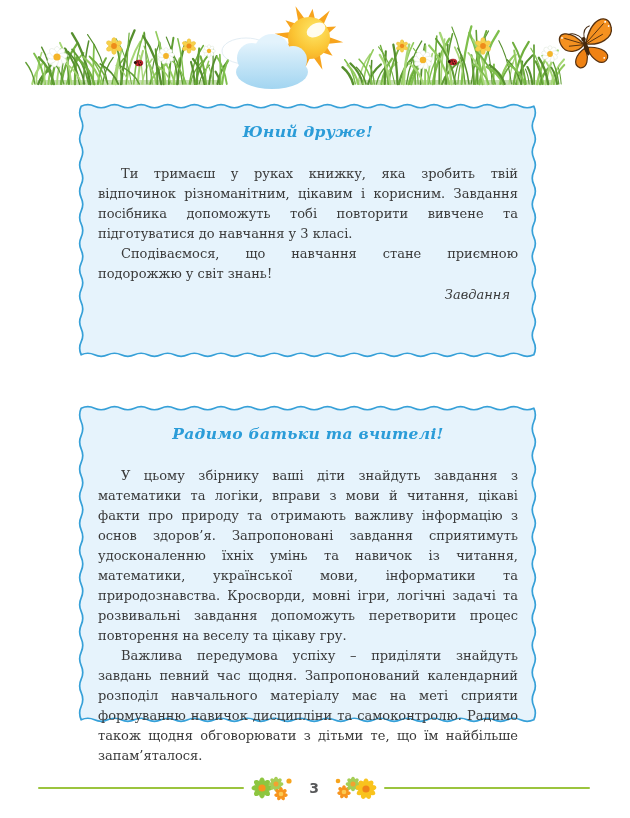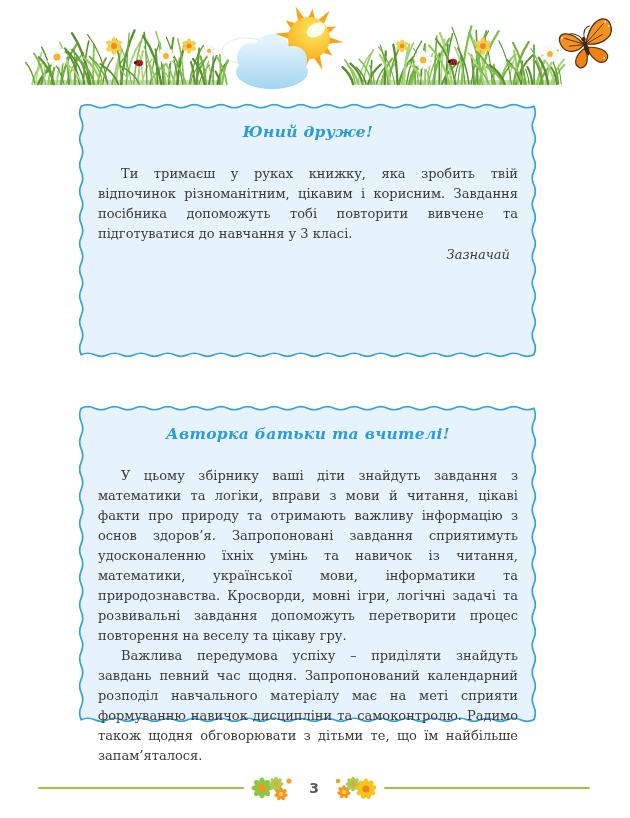--- a/index.html
+++ b/index.html
@@ -384,30 +384,31 @@
     </g>
   </svg>
 
   <section class="letter-box box1">
     <svg class="wavy" viewBox="0 0 459 255" preserveAspectRatio="none">
         <path d="M 3.2 3.2 Q 9.855882352941176 0.10000000000000009 16.511764705882353 3.2 Q 23.16764705882353 6.300000000000001 29.823529411764707 3.2 Q 36.47941176470589 0.10000000000000009 43.135294117647064 3.2 Q 49.79117647058824 6.300000000000001 56.44705882352942 3.2 Q 63.102941176470594 0.10000000000000009 69.75882352941177 3.2 Q 76.41470588235295 6.300000000000001 83.07058823529412 3.2 Q 89.7264705882353 0.10000000000000009 96.38235294117648 3.2 Q 103.03823529411765 6.300000000000001 109.69411764705883 3.2 Q 116.35000000000001 0.10000000000000009 123.00588235294119 3.2 Q 129.66176470588238 6.300000000000001 136.31764705882352 3.2 Q 142.9735294117647 0.10000000000000009 149.62941176470588 3.2 Q 156.28529411764706 6.300000000000001 162.94117647058823 3.2 Q 169.5970588235294 0.10000000000000009 176.25294117647059 3.2 Q 182.90882352941176 6.300000000000001 189.56470588235294 3.2 Q 196.22058823529412 0.10000000000000009 202.8764705882353 3.2 Q 209.53235294117647 6.300000000000001 216.18823529411765 3.2 Q 222.84411764705882 0.10000000000000009 229.5 3.2 Q 236.15588235294118 6.300000000000001 242.81176470588235 3.2 Q 249.46764705882353 0.10000000000000009 256.1235294117647 3.2 Q 262.77941176470586 6.300000000000001 269.43529411764706 3.2 Q 276.09117647058827 0.10000000000000009 282.7470588235294 3.2 Q 289.40294117647056 6.300000000000001 296.05882352941177 3.2 Q 302.714705882353 0.10000000000000009 309.3705882352941 3.2 Q 316.02647058823527 6.300000000000001 322.6823529411765 3.2 Q 329.3382352941177 0.10000000000000009 335.99411764705883 3.2 Q 342.65 6.300000000000001 349.3058823529412 3.2 Q 355.9617647058824 0.10000000000000009 362.61764705882354 3.2 Q 369.2735294117647 6.300000000000001 375.9294117647059 3.2 Q 382.5852941176471 0.10000000000000009 389.24117647058824 3.2 Q 395.8970588235294 6.300000000000001 402.5529411764706 3.2 Q 409.2088235294118 0.10000000000000009 415.86470588235295 3.2 Q 422.5205882352941 6.300000000000001 429.1764705882353 3.2 Q 435.8323529411765 0.10000000000000009 442.48823529411766 3.2 Q 449.1441176470588 6.300000000000001 455.8 3.2 Q 458.90000000000003 9.742105263157896 455.8 16.28421052631579 Q 452.7 22.826315789473682 455.8 29.36842105263158 Q 458.90000000000003 35.910526315789475 455.8 42.452631578947376 Q 452.7 48.99473684210527 455.8 55.53684210526316 Q 458.90000000000003 62.078947368421055 455.8 68.62105263157895 Q 452.7 75.16315789473684 455.8 81.70526315789475 Q 458.90000000000003 88.24736842105264 455.8 94.78947368421053 Q 452.7 101.33157894736843 455.8 107.87368421052632 Q 458.90000000000003 114.41578947368421 455.8 120.9578947368421 Q 452.7 127.5 455.8 134.04210526315788 Q 458.90000000000003 140.5842105263158 455.8 147.12631578947367 Q 452.7 153.66842105263157 455.8 160.21052631578948 Q 458.90000000000003 166.7526315789474 455.8 173.29473684210527 Q 452.7 179.83684210526317 455.8 186.37894736842105 Q 458.90000000000003 192.92105263157896 455.8 199.46315789473684 Q 452.7 206.00526315789475 455.8 212.54736842105262 Q 458.90000000000003 219.08947368421053 455.8 225.6315789473684 Q 452.7 232.17368421052632 455.8 238.7157894736842 Q 458.90000000000003 245.2578947368421 455.8 251.79999999999998 Q 449.1441176470588 254.9 442.48823529411766 251.8 Q 435.8323529411765 248.70000000000002 429.1764705882353 251.8 Q 422.5205882352941 254.9 415.86470588235295 251.8 Q 409.2088235294118 248.70000000000002 402.5529411764706 251.8 Q 395.8970588235294 254.9 389.24117647058824 251.8 Q 382.5852941176471 248.70000000000002 375.9294117647059 251.8 Q 369.2735294117647 254.9 362.61764705882354 251.8 Q 355.9617647058824 248.70000000000002 349.3058823529412 251.8 Q 342.65 254.9 335.99411764705883 251.8 Q 329.3382352941177 248.70000000000002 322.6823529411765 251.8 Q 316.02647058823527 254.9 309.3705882352941 251.8 Q 302.714705882353 248.70000000000002 296.05882352941177 251.8 Q 289.40294117647056 254.9 282.7470588235294 251.8 Q 276.09117647058827 248.70000000000002 269.43529411764706 251.8 Q 262.77941176470586 254.9 256.1235294117647 251.8 Q 249.46764705882353 248.70000000000002 242.81176470588235 251.8 Q 236.15588235294118 254.9 229.5 251.8 Q 222.84411764705882 248.70000000000002 216.18823529411765 251.8 Q 209.53235294117647 254.9 202.8764705882353 251.8 Q 196.22058823529412 248.70000000000002 189.56470588235294 251.8 Q 182.90882352941176 254.9 176.25294117647059 251.8 Q 169.5970588235294 248.70000000000002 162.94117647058823 251.8 Q 156.28529411764706 254.9 149.62941176470588 251.8 Q 142.9735294117647 248.70000000000002 136.31764705882352 251.8 Q 129.66176470588235 254.9 123.00588235294117 251.8 Q 116.35 248.70000000000002 109.69411764705882 251.8 Q 103.03823529411764 254.9 96.38235294117646 251.8 Q 89.72647058823529 248.70000000000002 83.07058823529411 251.8 Q 76.41470588235293 254.9 69.75882352941176 251.8 Q 63.10294117647058 248.70000000000002 56.4470588235294 251.8 Q 49.791176470588226 254.9 43.13529411764705 251.8 Q 36.47941176470587 248.70000000000002 29.823529411764696 251.8 Q 23.16764705882352 254.9 16.511764705882342 251.8 Q 9.855882352941165 248.70000000000002 3.1999999999999886 251.8 Q 0.10000000000000009 245.2578947368421 3.2 238.71578947368423 Q 6.300000000000001 232.17368421052632 3.2 225.63157894736844 Q 0.10000000000000009 219.08947368421053 3.2 212.54736842105262 Q 6.300000000000001 206.00526315789472 3.2 199.46315789473687 Q 0.10000000000000009 192.92105263157896 3.2 186.37894736842105 Q 6.300000000000001 179.83684210526314 3.2 173.29473684210527 Q 0.10000000000000009 166.75263157894736 3.2 160.21052631578948 Q 6.300000000000001 153.66842105263157 3.2 147.1263157894737 Q 0.10000000000000009 140.5842105263158 3.2 134.0421052631579 Q 6.300000000000001 127.50000000000001 3.2 120.95789473684212 Q 0.10000000000000009 114.41578947368423 3.2 107.87368421052633 Q 6.300000000000001 101.33157894736844 3.2 94.78947368421052 Q 0.10000000000000009 88.24736842105263 3.2 81.70526315789473 Q 6.300000000000001 75.16315789473684 3.2 68.62105263157895 Q 0.10000000000000009 62.078947368421055 3.2 55.53684210526316 Q 6.300000000000001 48.99473684210527 3.2 42.452631578947376 Q 0.10000000000000009 35.91052631578948 3.2 29.36842105263159 Q 6.300000000000001 22.826315789473696 3.2 16.284210526315803 Q 0.10000000000000009 9.742105263157908 3.2 3.200000000000017 Z"></path>
       </svg>
     <div class="box-content">
       <h2 class="box-title">Юний друже!</h2>
       <p>Ти тримаєш у руках книжку, яка зробить твій відпочинок різноманітним, цікавим і корисним. Завдання посібника допоможуть тобі повторити вивчене та підготуватися до навчання у 3 класі.</p>
-      <p class="signature">Зазначай</p>
+      <p>Сподіваємося, що навчання стане приємною подорожжю у світ знань!</p>
+      <p class="signature">Завдання</p>
     </div>
   </section>
 
   <section class="letter-box box2">
     <svg class="wavy" viewBox="0 0 459 318" preserveAspectRatio="none">
         <path d="M 3.2 3.2 Q 9.855882352941176 0.10000000000000009 16.511764705882353 3.2 Q 23.16764705882353 6.300000000000001 29.823529411764707 3.2 Q 36.47941176470589 0.10000000000000009 43.135294117647064 3.2 Q 49.79117647058824 6.300000000000001 56.44705882352942 3.2 Q 63.102941176470594 0.10000000000000009 69.75882352941177 3.2 Q 76.41470588235295 6.300000000000001 83.07058823529412 3.2 Q 89.7264705882353 0.10000000000000009 96.38235294117648 3.2 Q 103.03823529411765 6.300000000000001 109.69411764705883 3.2 Q 116.35000000000001 0.10000000000000009 123.00588235294119 3.2 Q 129.66176470588238 6.300000000000001 136.31764705882352 3.2 Q 142.9735294117647 0.10000000000000009 149.62941176470588 3.2 Q 156.28529411764706 6.300000000000001 162.94117647058823 3.2 Q 169.5970588235294 0.10000000000000009 176.25294117647059 3.2 Q 182.90882352941176 6.300000000000001 189.56470588235294 3.2 Q 196.22058823529412 0.10000000000000009 202.8764705882353 3.2 Q 209.53235294117647 6.300000000000001 216.18823529411765 3.2 Q 222.84411764705882 0.10000000000000009 229.5 3.2 Q 236.15588235294118 6.300000000000001 242.81176470588235 3.2 Q 249.46764705882353 0.10000000000000009 256.1235294117647 3.2 Q 262.77941176470586 6.300000000000001 269.43529411764706 3.2 Q 276.09117647058827 0.10000000000000009 282.7470588235294 3.2 Q 289.40294117647056 6.300000000000001 296.05882352941177 3.2 Q 302.714705882353 0.10000000000000009 309.3705882352941 3.2 Q 316.02647058823527 6.300000000000001 322.6823529411765 3.2 Q 329.3382352941177 0.10000000000000009 335.99411764705883 3.2 Q 342.65 6.300000000000001 349.3058823529412 3.2 Q 355.9617647058824 0.10000000000000009 362.61764705882354 3.2 Q 369.2735294117647 6.300000000000001 375.9294117647059 3.2 Q 382.5852941176471 0.10000000000000009 389.24117647058824 3.2 Q 395.8970588235294 6.300000000000001 402.5529411764706 3.2 Q 409.2088235294118 0.10000000000000009 415.86470588235295 3.2 Q 422.5205882352941 6.300000000000001 429.1764705882353 3.2 Q 435.8323529411765 0.10000000000000009 442.48823529411766 3.2 Q 449.1441176470588 6.300000000000001 455.8 3.2 Q 458.90000000000003 9.973913043478262 455.8 16.747826086956522 Q 452.7 23.52173913043478 455.8 30.295652173913044 Q 458.90000000000003 37.06956521739131 455.8 43.843478260869574 Q 452.7 50.617391304347834 455.8 57.39130434782609 Q 458.90000000000003 64.16521739130435 455.8 70.93913043478261 Q 452.7 77.71304347826087 455.8 84.48695652173915 Q 458.90000000000003 91.2608695652174 455.8 98.03478260869566 Q 452.7 104.80869565217392 455.8 111.58260869565218 Q 458.90000000000003 118.35652173913044 455.8 125.1304347826087 Q 452.7 131.90434782608696 455.8 138.6782608695652 Q 458.90000000000003 145.45217391304348 455.8 152.22608695652173 Q 452.7 159 455.8 165.77391304347827 Q 458.90000000000003 172.54782608695655 455.8 179.3217391304348 Q 452.7 186.09565217391307 455.8 192.8695652173913 Q 458.90000000000003 199.64347826086959 455.8 206.41739130434783 Q 452.7 213.1913043478261 455.8 219.96521739130435 Q 458.90000000000003 226.73913043478262 455.8 233.51304347826087 Q 452.7 240.28695652173914 455.8 247.0608695652174 Q 458.90000000000003 253.83478260869566 455.8 260.60869565217394 Q 452.7 267.3826086956522 455.8 274.1565217391304 Q 458.90000000000003 280.9304347826087 455.8 287.704347826087 Q 452.7 294.47826086956525 455.8 301.25217391304346 Q 458.90000000000003 308.02608695652174 455.8 314.8 Q 449.1441176470588 317.90000000000003 442.48823529411766 314.8 Q 435.8323529411765 311.7 429.1764705882353 314.8 Q 422.5205882352941 317.90000000000003 415.86470588235295 314.8 Q 409.2088235294118 311.7 402.5529411764706 314.8 Q 395.8970588235294 317.90000000000003 389.24117647058824 314.8 Q 382.5852941176471 311.7 375.9294117647059 314.8 Q 369.2735294117647 317.90000000000003 362.61764705882354 314.8 Q 355.9617647058824 311.7 349.3058823529412 314.8 Q 342.65 317.90000000000003 335.99411764705883 314.8 Q 329.3382352941177 311.7 322.6823529411765 314.8 Q 316.02647058823527 317.90000000000003 309.3705882352941 314.8 Q 302.714705882353 311.7 296.05882352941177 314.8 Q 289.40294117647056 317.90000000000003 282.7470588235294 314.8 Q 276.09117647058827 311.7 269.43529411764706 314.8 Q 262.77941176470586 317.90000000000003 256.1235294117647 314.8 Q 249.46764705882353 311.7 242.81176470588235 314.8 Q 236.15588235294118 317.90000000000003 229.5 314.8 Q 222.84411764705882 311.7 216.18823529411765 314.8 Q 209.53235294117647 317.90000000000003 202.8764705882353 314.8 Q 196.22058823529412 311.7 189.56470588235294 314.8 Q 182.90882352941176 317.90000000000003 176.25294117647059 314.8 Q 169.5970588235294 311.7 162.94117647058823 314.8 Q 156.28529411764706 317.90000000000003 149.62941176470588 314.8 Q 142.9735294117647 311.7 136.31764705882352 314.8 Q 129.66176470588235 317.90000000000003 123.00588235294117 314.8 Q 116.35 311.7 109.69411764705882 314.8 Q 103.03823529411764 317.90000000000003 96.38235294117646 314.8 Q 89.72647058823529 311.7 83.07058823529411 314.8 Q 76.41470588235293 317.90000000000003 69.75882352941176 314.8 Q 63.10294117647058 311.7 56.4470588235294 314.8 Q 49.791176470588226 317.90000000000003 43.13529411764705 314.8 Q 36.47941176470587 311.7 29.823529411764696 314.8 Q 23.16764705882352 317.90000000000003 16.511764705882342 314.8 Q 9.855882352941165 311.7 3.1999999999999886 314.8 Q 0.10000000000000009 308.02608695652174 3.2 301.25217391304346 Q 6.300000000000001 294.4782608695652 3.2 287.704347826087 Q 0.10000000000000009 280.9304347826087 3.2 274.1565217391304 Q 6.300000000000001 267.38260869565215 3.2 260.60869565217394 Q 0.10000000000000009 253.83478260869566 3.2 247.0608695652174 Q 6.300000000000001 240.2869565217391 3.2 233.51304347826087 Q 0.10000000000000009 226.7391304347826 3.2 219.96521739130435 Q 6.300000000000001 213.19130434782608 3.2 206.41739130434783 Q 0.10000000000000009 199.64347826086956 3.2 192.8695652173913 Q 6.300000000000001 186.09565217391304 3.2 179.3217391304348 Q 0.10000000000000009 172.54782608695652 3.2 165.77391304347827 Q 6.300000000000001 159 3.2 152.22608695652173 Q 0.10000000000000009 145.45217391304345 3.2 138.6782608695652 Q 6.300000000000001 131.90434782608693 3.2 125.13043478260869 Q 0.10000000000000009 118.35652173913043 3.2 111.58260869565217 Q 6.300000000000001 104.80869565217391 3.2 98.03478260869565 Q 0.10000000000000009 91.26086956521739 3.2 84.48695652173913 Q 6.300000000000001 77.71304347826087 3.2 70.93913043478261 Q 0.10000000000000009 64.16521739130435 3.2 57.391304347826065 Q 6.300000000000001 50.617391304347805 3.2 43.843478260869574 Q 0.10000000000000009 37.069565217391315 3.2 30.295652173913027 Q 6.300000000000001 23.521739130434767 3.2 16.747826086956536 Q 0.10000000000000009 9.973913043478275 3.2 3.1999999999999886 Z"></path>
       </svg>
     <div class="box-content">
-      <h2 class="box-title">Авторка батьки та вчителі!</h2>
+      <h2 class="box-title">Радимо батьки та вчителі!</h2>
       <p>У цьому збірнику ваші діти знайдуть завдання з математики та логіки, вправи з мови й читання, цікаві факти про природу та отримають важливу інформацію з основ здоров’я. Запропоновані завдання сприятимуть удосконаленню їхніх умінь та навичок із читання, математики, української мови, інформатики та природознавства. Кросворди, мовні ігри, логічні задачі та розвивальні завдання допоможуть перетворити процес повторення на веселу та цікаву гру.</p>
       <p>Важлива передумова успіху – приділяти знайдуть завдань певний час щодня. Запропонований календарний розподіл навчального матеріалу має на меті сприяти формуванню навичок дисципліни та самоконтролю. Радимо також щодня обговорювати з дітьми те, що їм найбільше запам’яталося.</p>
     </div>
   </section>
 
   <footer class="footer">
     <div class="rule"></div>
     <svg class="fcluster" id="flowers-left" viewBox="0 0 46 27">
         <ellipse cx="0" cy="-5.5" rx="3" ry="5" fill="#8dc63f" stroke="none" stroke-width="0" transform="translate(11 13) rotate(0)"></ellipse>
         <ellipse cx="0" cy="-5.5" rx="3" ry="5" fill="#8dc63f" stroke="none" stroke-width="0" transform="translate(11 13) rotate(45)"></ellipse>

